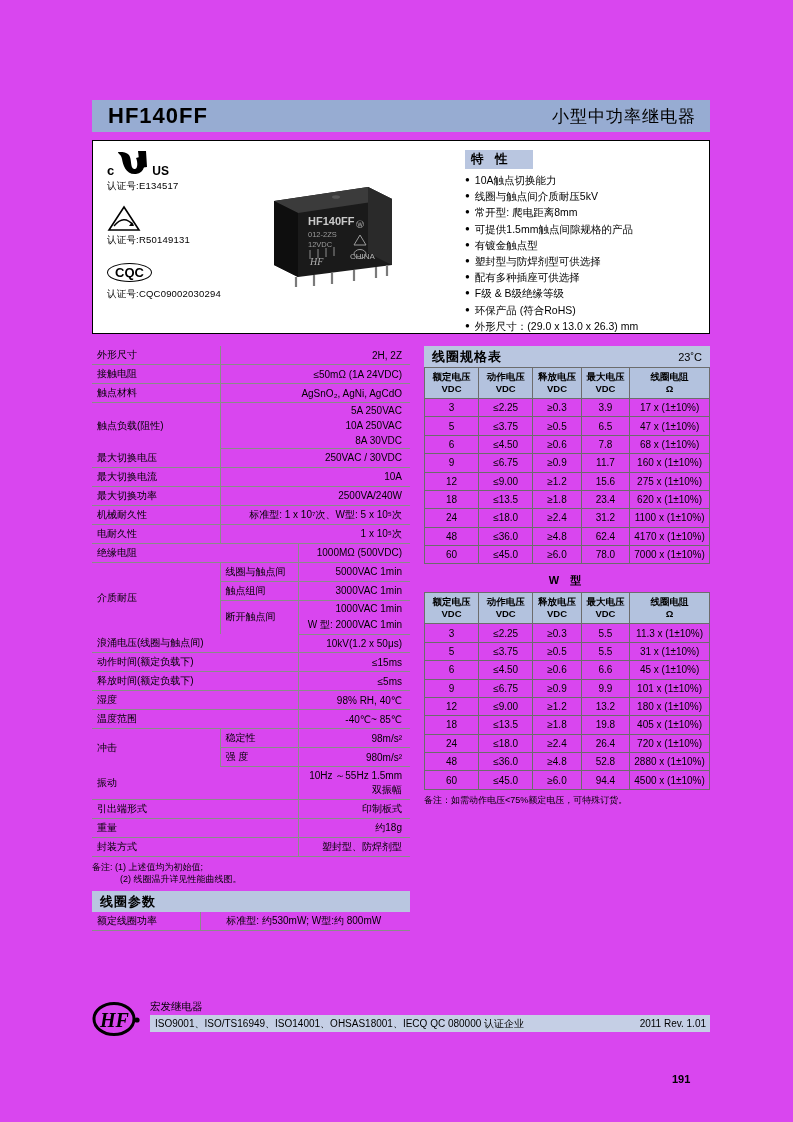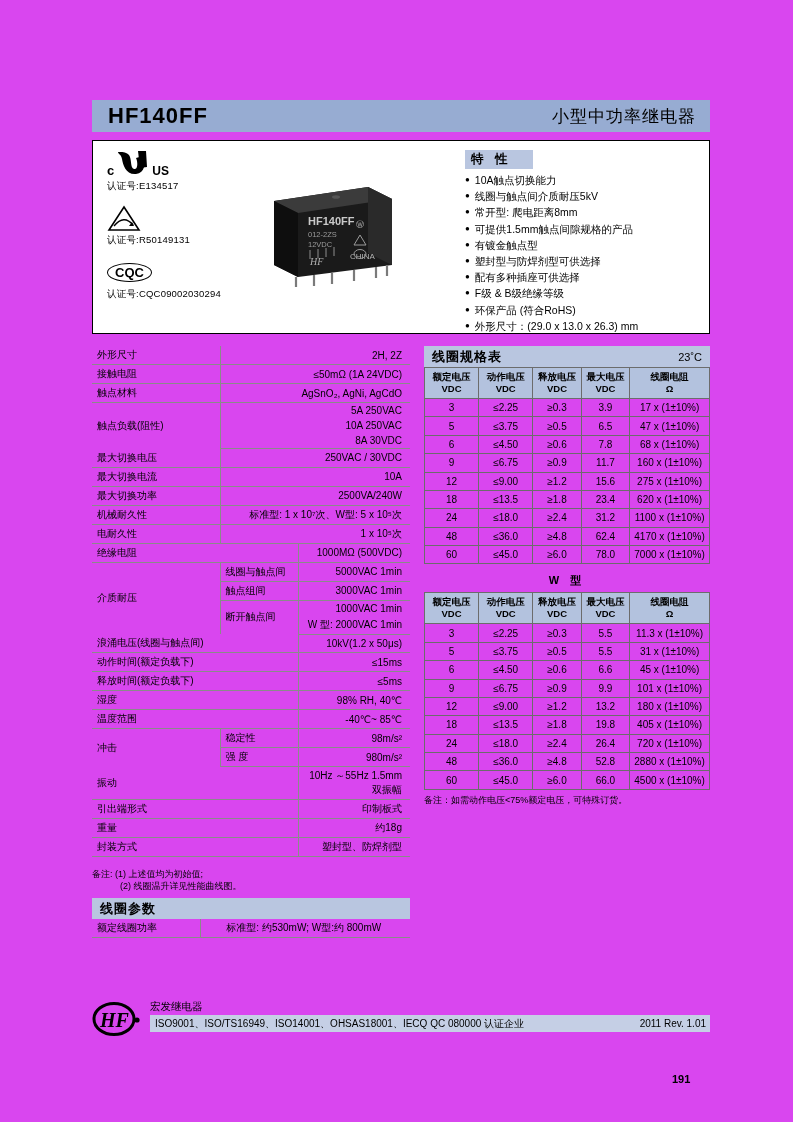--- a/index.html
+++ b/index.html
@@ -68,21 +68,21 @@
   }
   .spec-tbl .lbl { text-align:left; width:128px; }
   .spec-tbl .lbl2 { text-align:left; width:78px; border-left:1px solid #8a8a8a;}
   .spec-tbl .val { text-align:right; border-left:1px solid #8a8a8a; padding-right:8px;}
   .nb { border-bottom:none !important; }
 
   
   .col-left { position:absolute; left:92px; top:346px; width:318px; }
   .col-right { position:absolute; left:424px; top:346px; width:286px; }
 
-  .note { font-size:9px; line-height:12px; margin-top:11px; }
+  .note { font-size:9px; line-height:12px; margin-top:4px; }
   .note .ind { padding-left:28px; display:block; }
 
   
   .coil-tbl { border:1px solid #6c6c6c; }
   .coil-tbl th {
     background:#b3c2de; font-size:9.5px; font-weight:bold; padding:3px 1px;
     border:1px solid #6c6c6c; line-height:12px;
   }
   .coil-tbl td {
     font-size:10px; text-align:center; padding:3.2px 2px;
@@ -551,21 +551,21 @@
             <td>48</td>
             <td>≤36.0</td>
             <td>≥4.8</td>
             <td>52.8</td>
             <td>2880 x (1±10%)</td>
           </tr>
       <tr>
             <td>60</td>
             <td>≤45.0</td>
             <td>≥6.0</td>
-            <td>66.0</td>
+            <td>94.4</td>
             <td>4500 x (1±10%)</td>
           </tr>
     </tbody>
       </table>
 
     <div class="note" style="margin-top:4px;">备注：如需动作电压&lt;75%额定电压，可特殊订货。</div>
   </div>
 
   <div class="footer">
     <div class="hf-logo">

